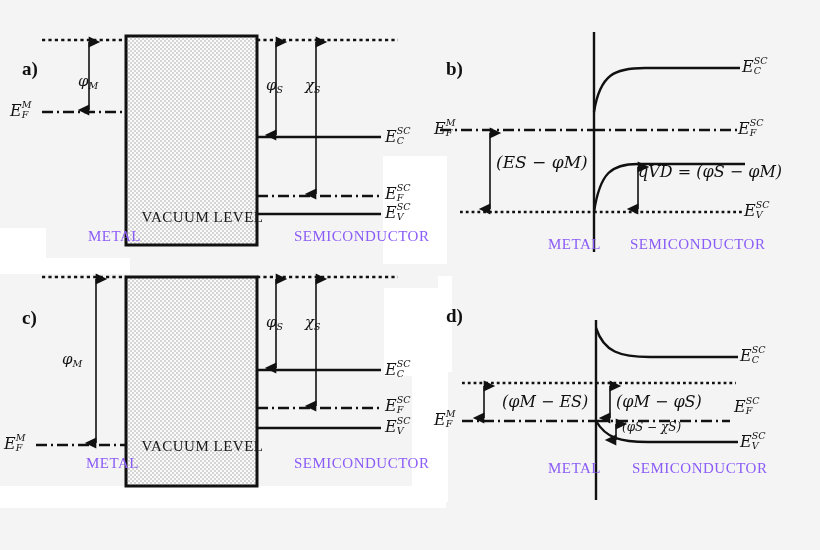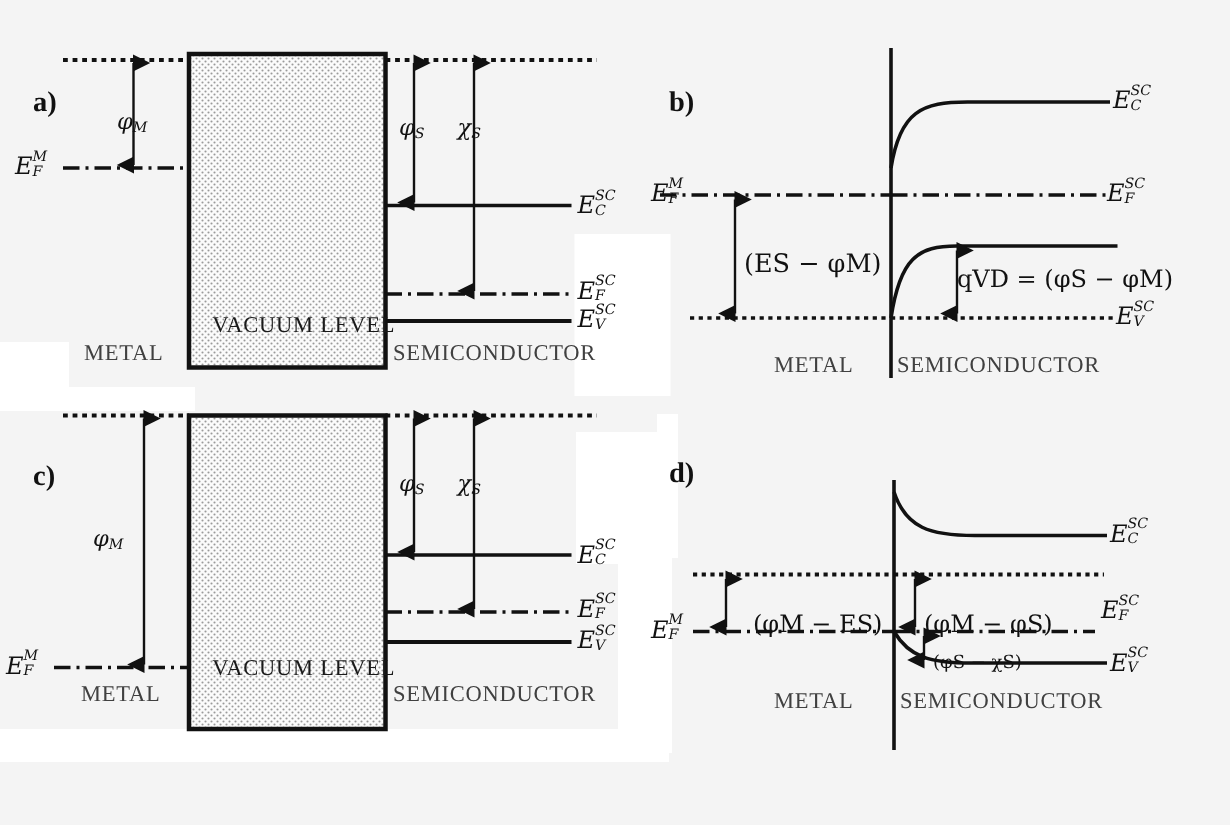--- a/index.html
+++ b/index.html
@@ -9,23 +9,23 @@
     font-family:"Liberation Serif", serif;
     position:relative;
     overflow:hidden;
   }
   .fig{position:absolute;left:0;top:0;width:820px;height:550px;}
   svg{display:block;}
 
   
   .lbl{position:absolute;white-space:nowrap;color:#111;}
   .panel-tag{font-weight:bold;font-size:19px;font-family:"Liberation Serif",serif;}
-  .region{font-family:"Liberation Serif",serif;font-size:15px;letter-spacing:.5px;color:#404040;}
+  .region{font-family:"Liberation Serif",serif;font-size:15px;letter-spacing:.5px;color:#8b5cf6;margin-left:32px;}
   .vac{font-family:"Liberation Serif",serif;font-size:15px;letter-spacing:.5px;color:#1a1a1a;text-align:center;}
-  .expr{font-family:"DejaVu Serif",serif;font-size:15px;margin-top:14px;}
+  .expr{font-family:"DejaVu Serif",serif;font-style:italic;font-size:15px;}
 
   
   .ee{position:relative;display:inline-block;}
   .ee > .base{font-style:italic;font-family:"DejaVu Serif",serif;font-size:16px;}
   .ee > .ss{position:absolute;left:100%;display:inline-block;font-style:italic;font-family:"DejaVu Serif",serif;font-size:9.5px;line-height:1;}
   .ee > .ss.up{top:-1px;}
   .ee > .ss.dn{top:9px;}
 </style>
 </head>
 <body>

